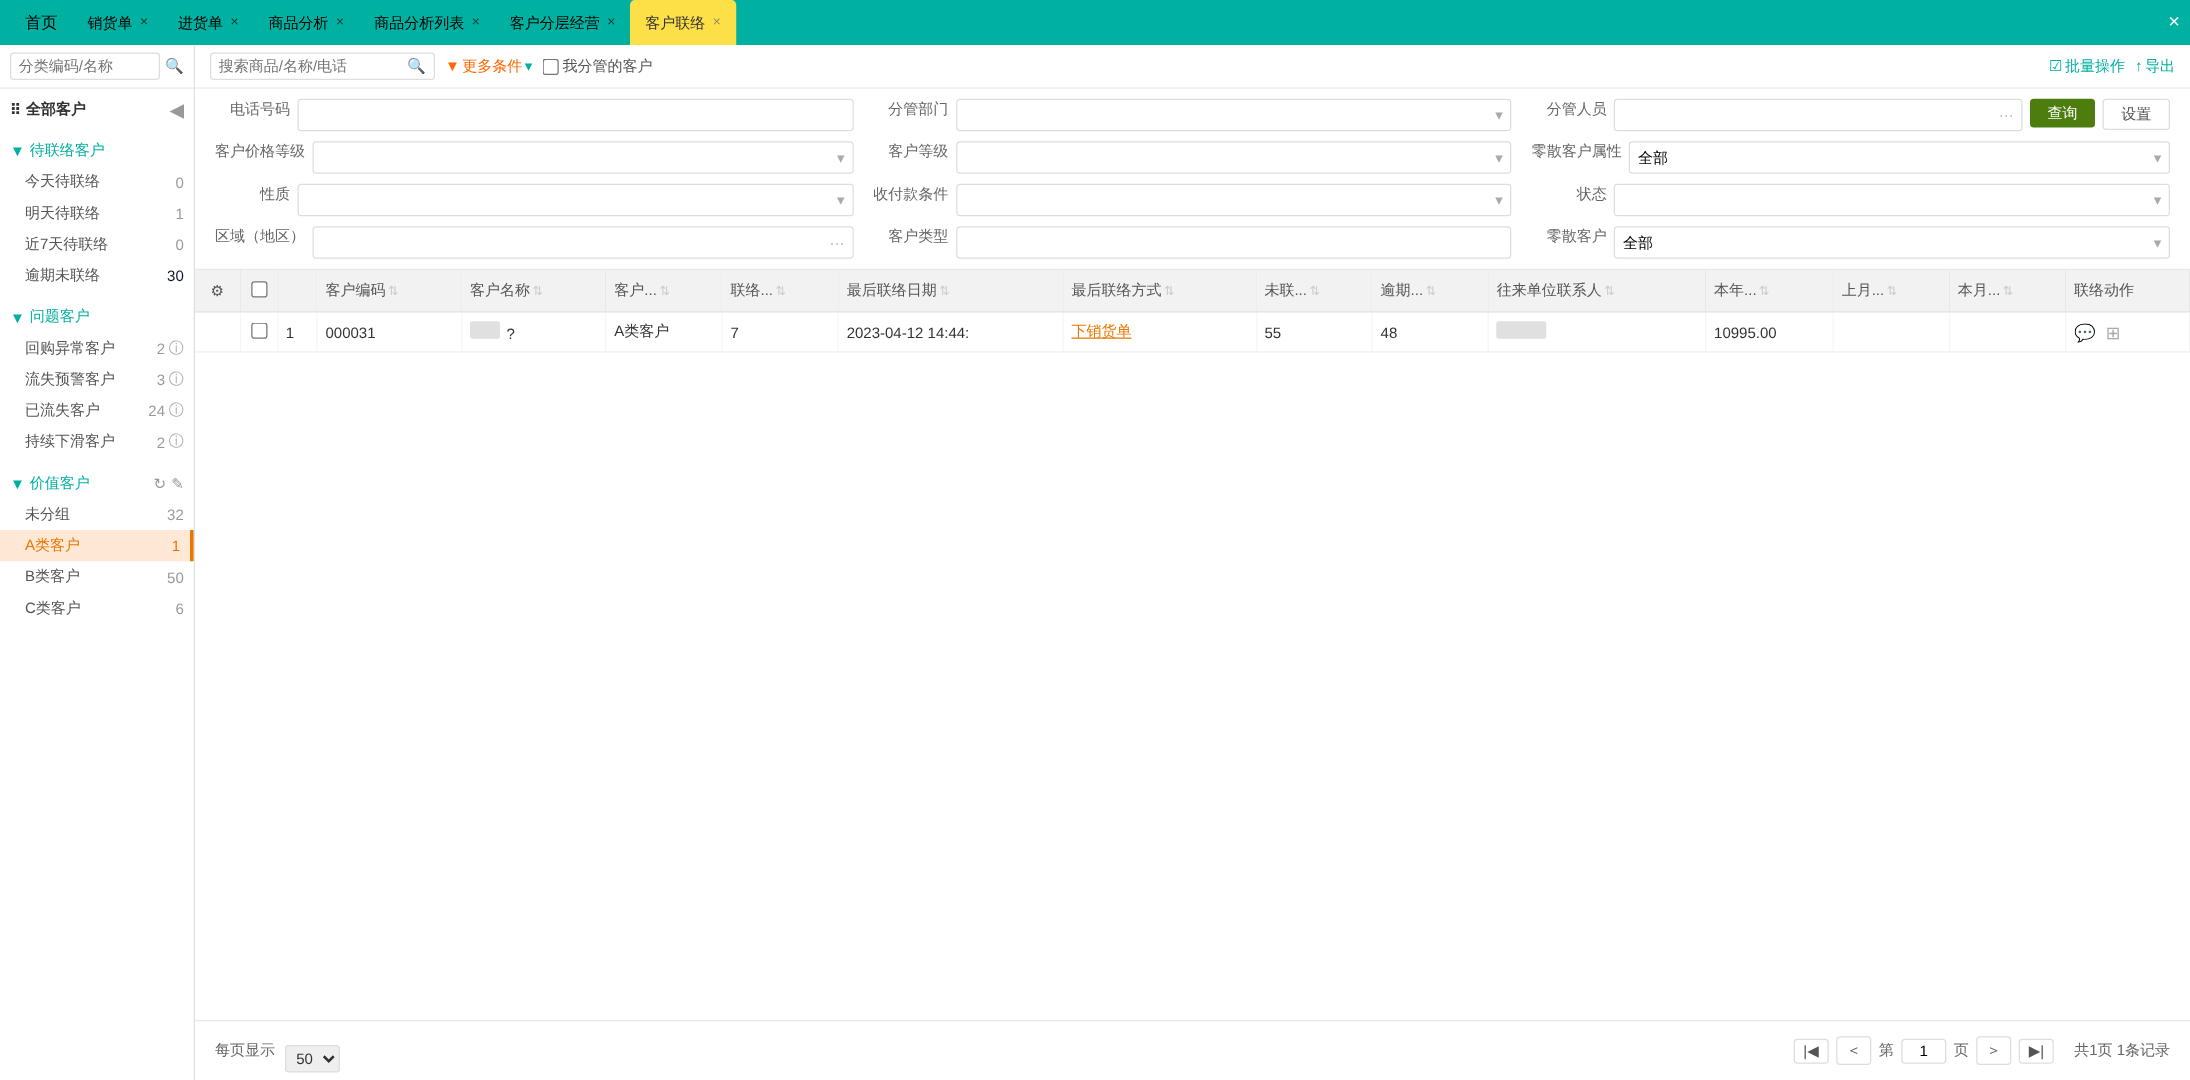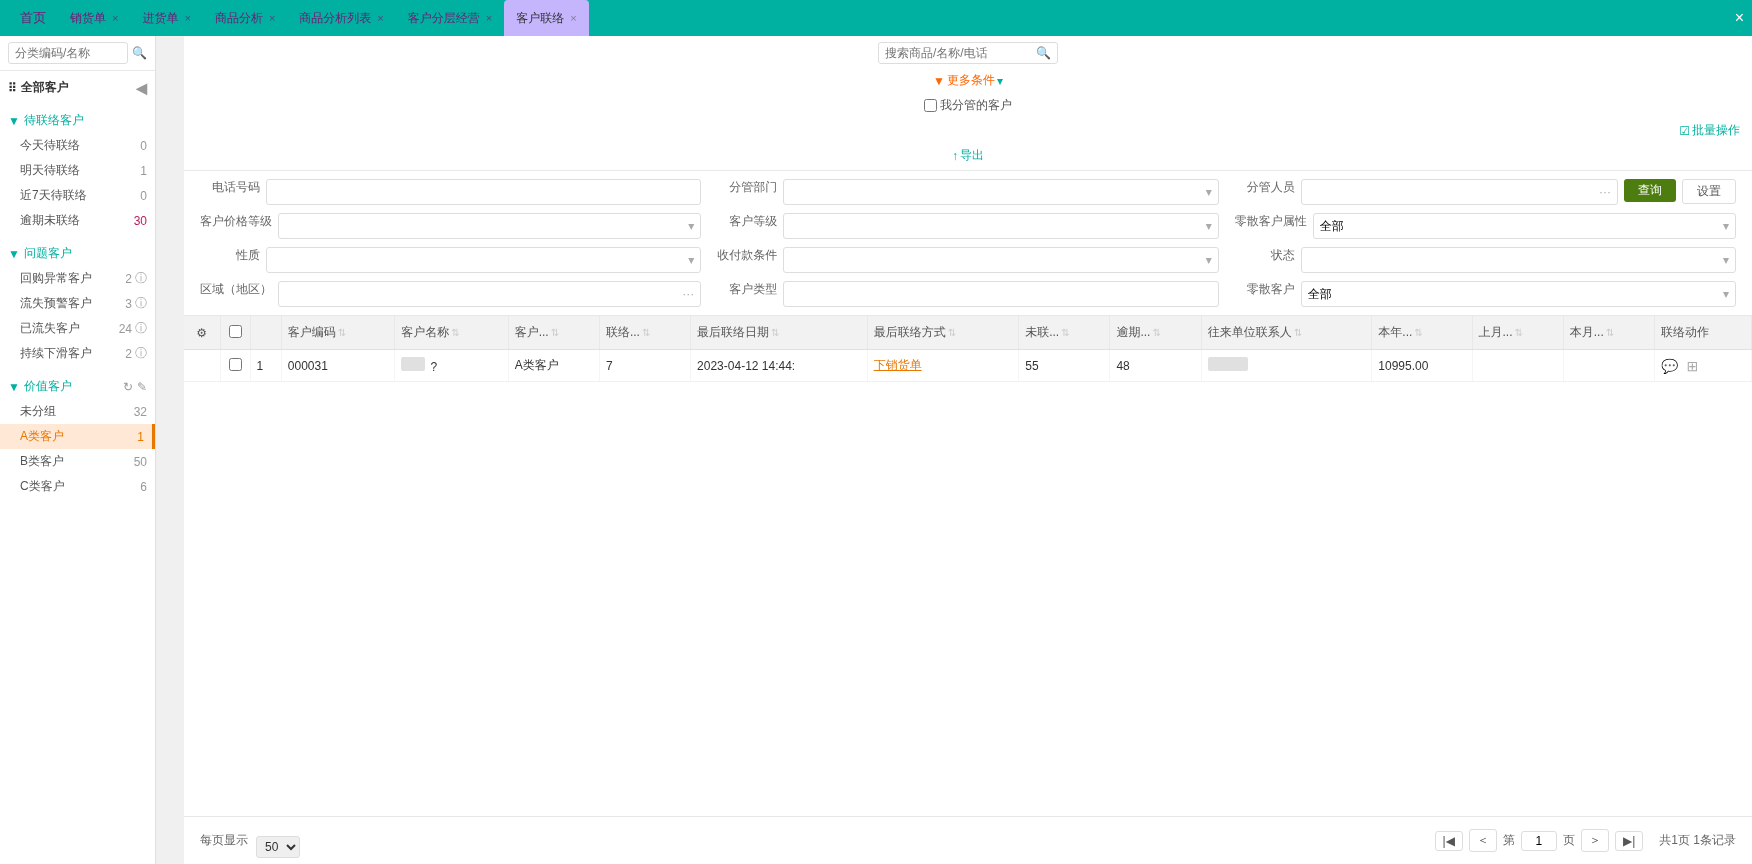--- a/index.html
+++ b/index.html
@@ -1,27 +1,27 @@
 <!DOCTYPE html>
 <html><head>
   <meta charset="utf-8">
   <style>
     * { box-sizing: border-box; margin: 0; padding: 0; font-family: 'Microsoft YaHei', Arial, sans-serif; font-size: 12px; }
     body { background: #f0f0f0; width: 1752px; height: 864px; overflow: hidden; }
     
     
     .top-nav { background: #00b0a0; display: flex; align-items: center; height: 36px; padding: 0 8px; }
-    .nav-tab { color: #701a75; padding: 0 12px; height: 36px; display: flex; align-items: center; cursor: pointer; font-size: 13px; white-space: nowrap; }
-    .nav-tab.active { background: #c4b5fd; color: #333; border-radius: 4px 4px 0 0; }
+    .nav-tab { color: #000000; padding: 0 12px; height: 36px; display: flex; align-items: center; cursor: pointer; font-size: 13px; white-space: nowrap; }
+    .nav-tab.active { background: #fde047; color: #333; border-radius: 4px 4px 0 0; }
     .nav-tab .close-x { margin-left: 6px; font-size: 11px; color: inherit; opacity: 0.7; }
     .nav-tab.active .close-x { color: #666; }
     .top-nav-close { margin-left: auto; color: #fff; font-size: 16px; cursor: pointer; }
 
     
-    .main-layout { display: flex; height: calc(864px - 36px); gap: 28px; }
+    .main-layout { display: flex; height: calc(864px - 36px); }
 
     
     .sidebar { width: 156px; background: #fff; border-right: 1px solid #e0e0e0; display: flex; flex-direction: column; overflow-y: auto; }
     .sidebar-search { padding: 6px 8px; border-bottom: 1px solid #e8e8e8; display: flex; align-items: center; }
     .sidebar-search input { border: 1px solid #ddd; border-radius: 3px; padding: 3px 6px; width: 100%; outline: none; font-size: 12px; }
     .sidebar-search .search-icon { color: #999; margin-left: 4px; cursor: pointer; }
     .sidebar-header { display: flex; align-items: center; padding: 8px 8px; font-weight: bold; color: #333; cursor: pointer; }
     .sidebar-header .dots-icon { margin-right: 4px; }
     .sidebar-header .collapse-btn { margin-left: auto; color: #999; font-size: 14px; cursor: pointer; }
     .sidebar-group { padding: 4px 0; }
@@ -33,21 +33,21 @@
     .sidebar-item .info-icon { margin-left: 3px; color: #aaa; }
     .sidebar-value-group { padding: 4px 0; }
     .sidebar-value-title { padding: 4px 8px; color: #00b0a0; font-size: 12px; display: flex; align-items: center; }
     .sidebar-value-title .arrow { margin-right: 4px; }
     .sidebar-value-title .icons { margin-left: auto; display: flex; gap: 4px; color: #999; }
 
     
     .content { flex: 1; display: flex; flex-direction: column; background: #f5f5f5; overflow: hidden; }
 
     
-    .filter-bar { background: #fff; padding: 6px 12px; border-bottom: 1px solid #e8e8e8; display: flex; align-items: center; gap: 8px; flex-direction: column; }
+    .filter-bar { background: #fff; padding: 6px 12px; border-bottom: 1px solid #e8e8e8; display: flex; align-items: center; gap: 8px; }
     .filter-search { display: flex; align-items: center; border: 1px solid #ddd; border-radius: 3px; padding: 3px 6px; width: 180px; }
     .filter-search input { border: none; outline: none; width: 100%; font-size: 12px; }
     .filter-search .s-icon { color: #00b0a0; cursor: pointer; }
     .filter-more { color: #00b0a0; cursor: pointer; display: flex; align-items: center; gap: 2px; }
     .filter-checkbox { display: flex; align-items: center; gap: 3px; color: #555; cursor: pointer; }
     .batch-ops { margin-left: auto; color: #00b0a0; cursor: pointer; display: flex; align-items: center; gap: 2px; }
     .export-btn { color: #00b0a0; cursor: pointer; display: flex; align-items: center; gap: 2px; }
 
     
     .adv-filters { background: #fff; padding: 8px 16px; border-bottom: 1px solid #e8e8e8; display: grid; grid-template-columns: 1fr 1fr 1fr; gap: 8px 16px; }
@@ -145,21 +145,21 @@
       <div class="sidebar-item">
         <span>明天待联络</span>
         <span class="badge" style="color:#999">1</span>
       </div>
       <div class="sidebar-item">
         <span>近7天待联络</span>
         <span class="badge" style="color:#999">0</span>
       </div>
       <div class="sidebar-item">
         <span>逾期未联络</span>
-        <span class="badge" style="color:#be185d">30</span>
+        <span class="badge" style="color:#0f172a">30</span>
       </div>
     </div>
 
     <div class="sidebar-group">
       <div class="sidebar-group-title">
         <span class="arrow">▼</span>
         <span>问题客户</span>
       </div>
       <div class="sidebar-item">
         <span>回购异常客户</span>

